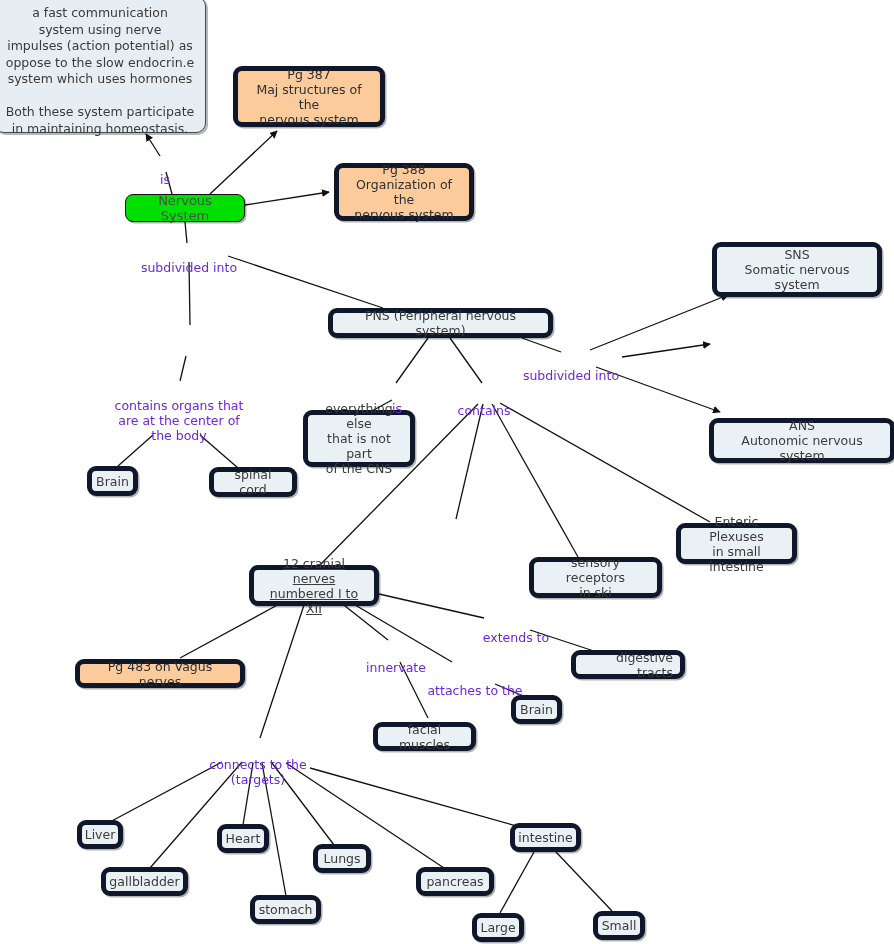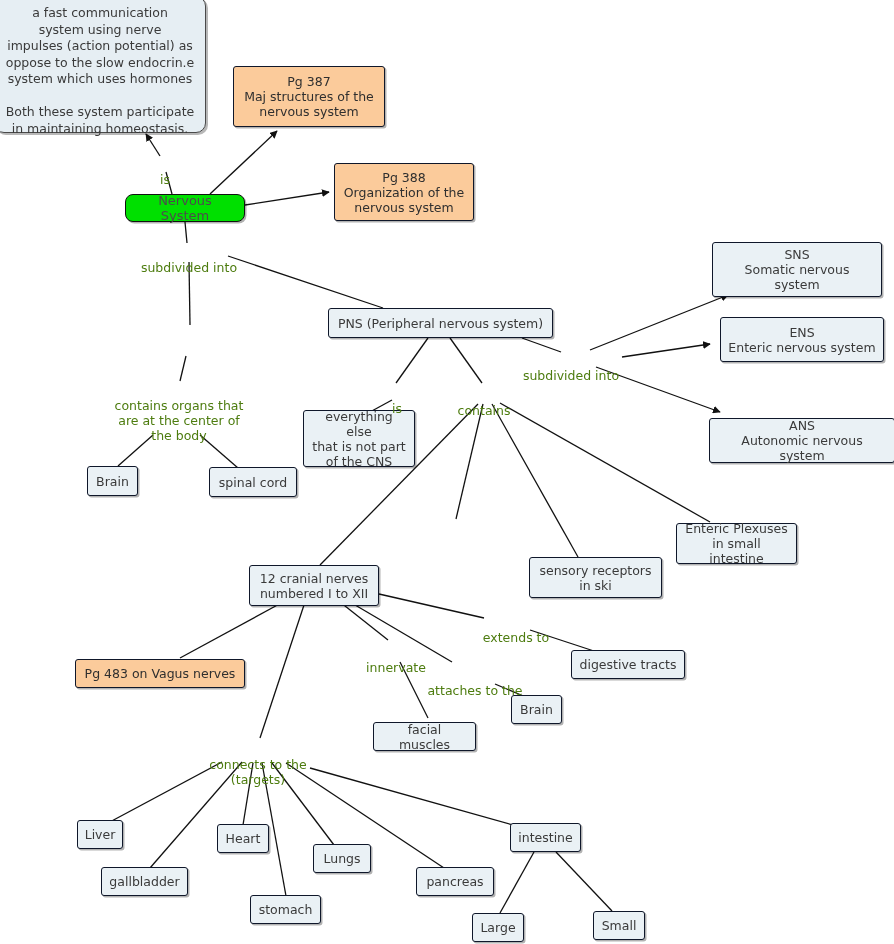--- a/index.html
+++ b/index.html
@@ -20,22 +20,22 @@
     width:894px; height:944px;
     pointer-events:none;
   }
   .node{
     position:absolute;
     box-sizing:border-box;
     display:flex;
     align-items:center;
     justify-content:center;
     text-align:center;
-    border:1px solid #0f172a;
-    border-radius:3px;
+    border:5px solid #0f172a;
+    border-radius:9px;
     background:#eaf1f5;
     color:#3a3a3a;
     font-size:12.5px;
     line-height:15px;
     padding:3px 7px;
     white-space:pre-line;
     box-shadow:1.5px 1.5px 0 rgba(0,0,0,0.30);
   }
   .node.concept{ background:#eaf1f5; }
   .node.resource{ background:#fbcb9b; color:#2f2f2f; }
@@ -50,21 +50,21 @@
     background:#e6eef3;
     border:1px solid #4a4a4a;
     border-radius:10px;
     font-size:12.5px;
     line-height:16.5px;
     box-shadow:2px 2px 0 rgba(0,0,0,0.28);
     align-items:flex-start;
   }
   .linklabel{
     position:absolute;
-    color:#4d7c0f;
+    color:#6d28d9;
     font-size:12.5px;
     line-height:15px;
     text-align:center;
     white-space:pre-line;
     background:transparent;
   }
 </style>
 </head>
 <body>
 
@@ -177,24 +177,20 @@
 
   <div class="node concept" style="left:328px; top:308px; width:225px; height:30px;">
     <span>PNS (Peripheral nervous system)</span>
   </div>
 
   <div class="node concept" style="left:712px; top:242px; width:170px; height:55px;">
     <span>SNS
 Somatic nervous system</span>
   </div>
 
-  <div class="node concept" style="left:720px; top:317px; width:164px; height:45px;">
-    <span>ENS
-Enteric nervous system</span>
-  </div>
 
   <div class="node concept" style="left:709px; top:418px; width:186px; height:45px;">
     <span>ANS
 Autonomic nervous system</span>
   </div>
 
   <div class="node concept" style="left:87px; top:466px; width:51px; height:30px;">
     <span>Brain</span>
   </div>
 
@@ -212,21 +208,21 @@
   <div class="node concept" style="left:676px; top:523px; width:121px; height:41px;">
     <span>Enteric Plexuses
 in small intestine</span>
   </div>
 
   <div class="node concept" style="left:529px; top:557px; width:133px; height:41px;">
     <span>sensory receptors
 in ski</span>
   </div>
 
-  <div class="node concept" style="left:249px; top:565px; width:130px; height:41px;">
+  <div class="node concept" style="left:249px; top:565px; width:130px; height:41px;text-decoration:underline;">
     <span>12 cranial nerves
 numbered I to XII</span>
   </div>
 
   <div class="node resource" style="left:75px; top:659px; width:170px; height:29px;justify-content:center;">
     <span>Pg 483 on Vagus nerves</span>
   </div>
 
   <div class="node concept" style="left:571px; top:650px; width:114px; height:29px;text-align:right;">
     <span>digestive tracts</span>

